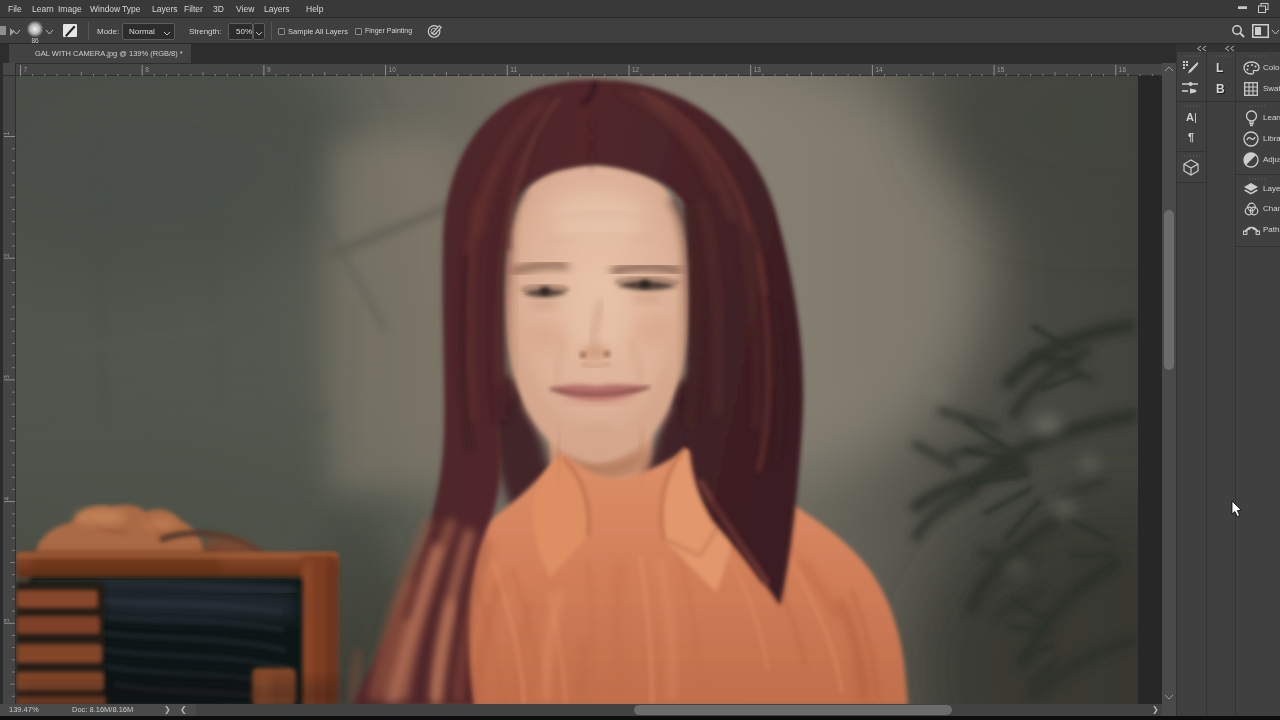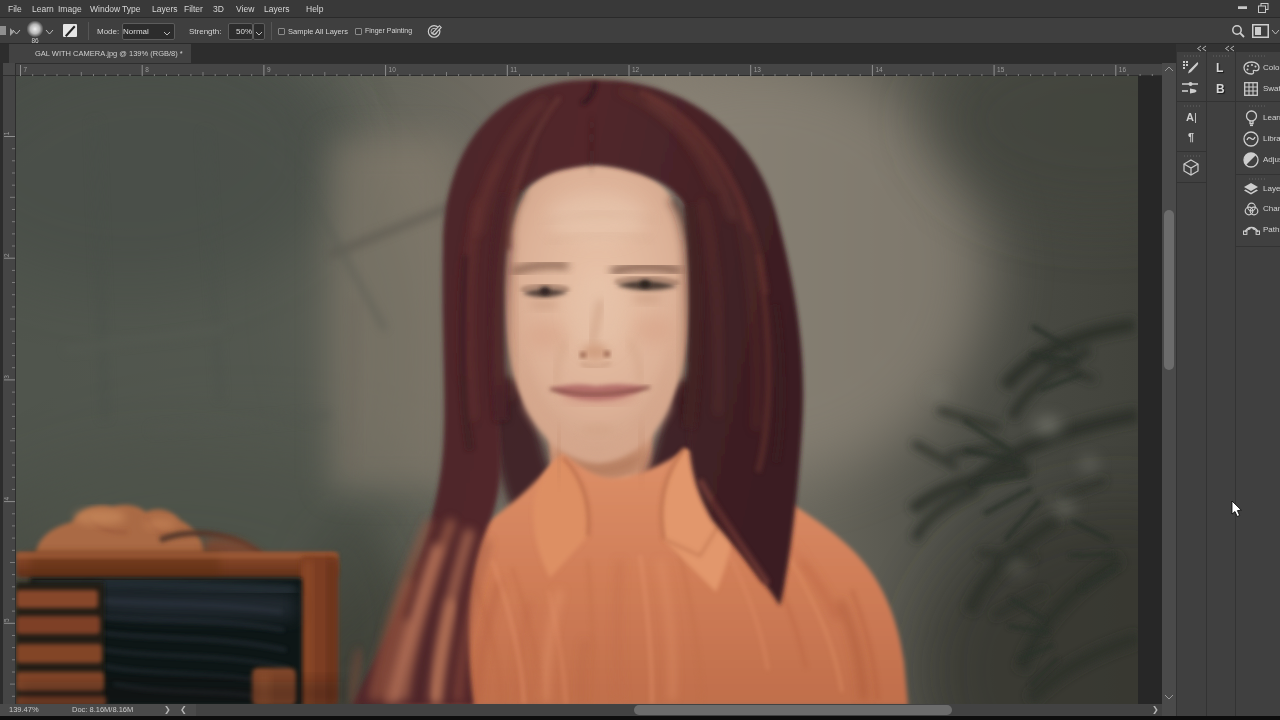--- a/index.html
+++ b/index.html
@@ -5,21 +5,21 @@
   html,body{margin:0;padding:0;width:1280px;height:720px;overflow:hidden;background:#0e0e0e;
     font-family:"Liberation Sans",sans-serif;}
   *{box-sizing:border-box;}
   .abs{position:absolute;}
   #stage{position:relative;width:1280px;height:720px;}
   
   #menubar{left:0;top:0;width:1280px;height:17px;background:#393939;color:#d6d6d6;font-size:8.5px;}
   #menubar span{position:absolute;top:4px;}
   
   #optbar{left:0;top:17px;width:1280px;height:27px;background:#3f3f3f;border-top:1px solid #2a2a2a;border-bottom:1px solid #2a2a2a;color:#d4d4d4;font-size:8px;}
-  .ddbox{position:absolute;background:#2c2c2c;border:1px solid #5c5c5c;border-radius:2px;height:17px;top:5px;color:#dcdcdc;font-size:8px;line-height:15px;}
+  .ddbox{position:absolute;background:#2c2c2c;border:1px solid #5c5c5c;border-radius:2px;height:17px;top:5px;color:#dcdcdc;font-size:8px;line-height:15px;padding-left:6px;}
   .chk{position:absolute;top:10px;width:7px;height:7px;border:1px solid #8a8a8a;background:#3a3a3a;border-radius:1px;}
   
   #tabbar{left:0;top:44px;width:1176px;height:20px;background:#2d2d2d;}
   #tab1{left:9px;top:44px;width:182px;height:20px;background:#424242;color:#cfcfcf;font-size:7.5px;line-height:20px;padding-left:26px;}
   
   #hruler{left:0;top:63px;width:1162px;height:13px;background:#454545;border-bottom:1px solid #2e2e2e;}
   #vruler{left:3px;top:76px;width:13px;height:628px;background:#454545;border-right:1px solid #2e2e2e;}
   
   #pasteboard{left:16px;top:76px;width:1146px;height:628px;background:#272727;}
   

